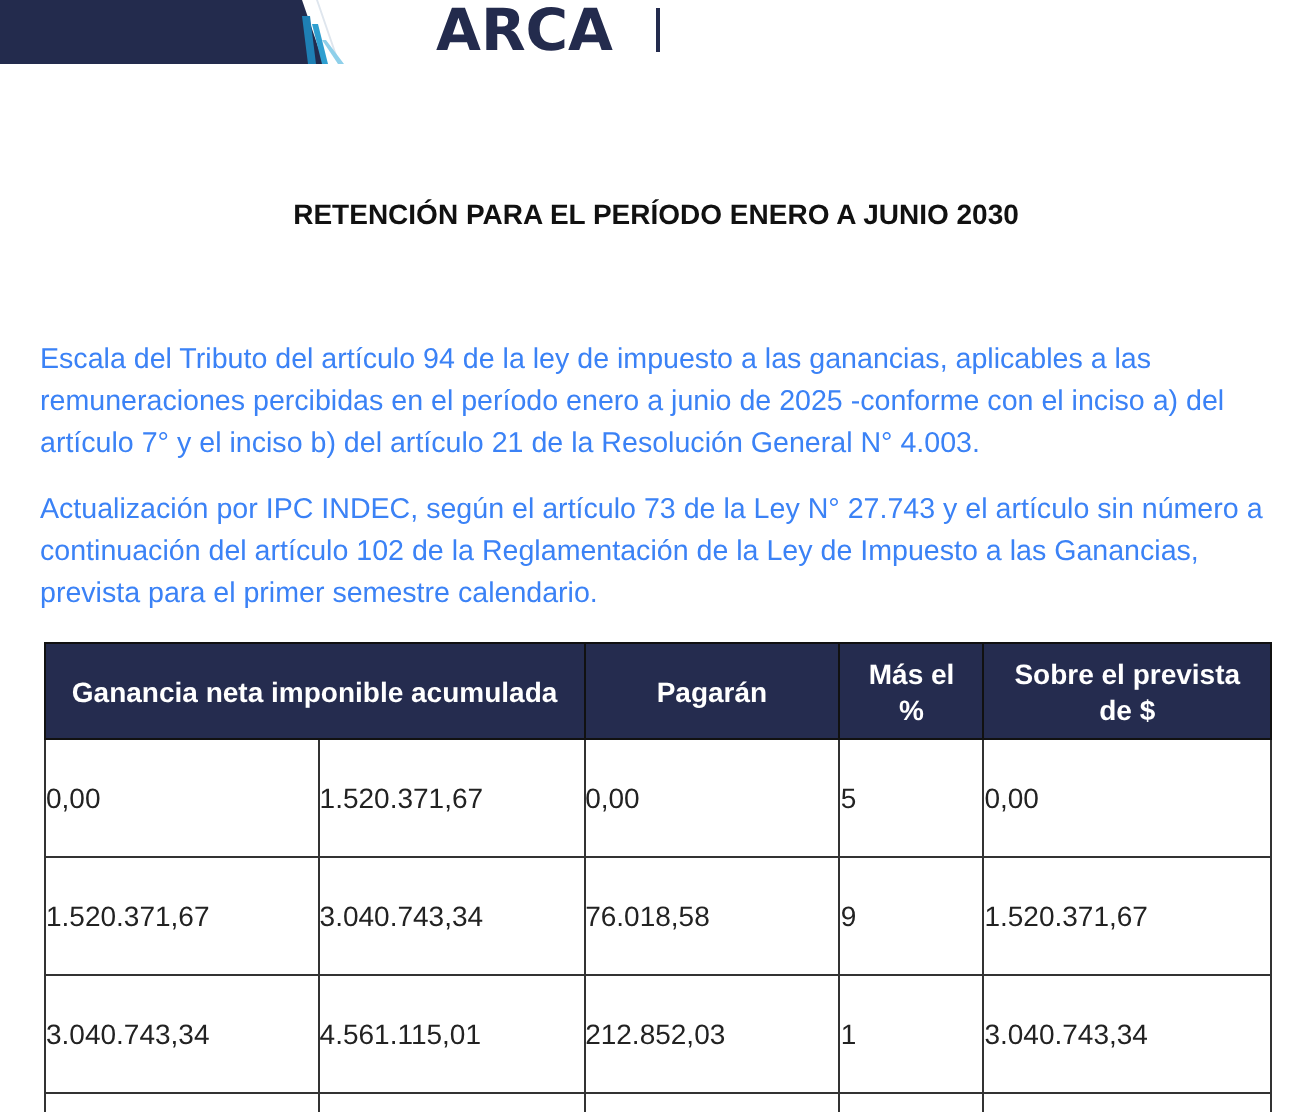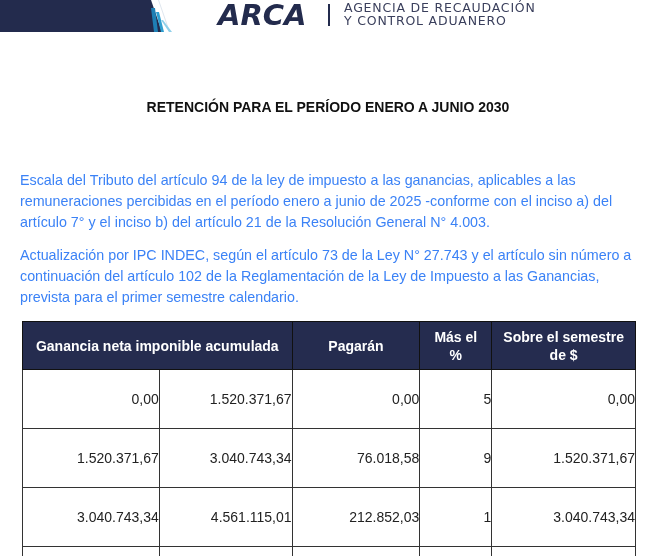--- a/index.html
+++ b/index.html
@@ -9,53 +9,49 @@
     }
     .header { position: absolute; left: 0; top: 0; width: 656px; height: 40px; }
     .band { position: absolute; left: 0; top: 0; width: 162px; height: 32px; background: #232b4d;
       clip-path: polygon(0 0, 151px 0, 162px 32px, 0 32px); }
     .stripe { position: absolute; top: 6px; height: 26px; }
     .stripe.s1 { left: 151px; width: 7px; background: #1e7fb4; clip-path: polygon(0 0, 4px 0, 7px 100%, 3px 100%); top: 8px; height: 24px; }
     .stripe.s2 { left: 156px; width: 8px; background: #2f9fd0; clip-path: polygon(0 0, 3px 0, 8px 100%, 5px 100%); top: 12px; height: 20px; }
     .stripe.s3 { left: 161px; width: 11px; background: #8fd0ea; clip-path: polygon(0 0, 2px 0, 11px 100%, 8px 100%); top: 20px; height: 12px; }
     .stripe.line { left: 158px; width: 12px; top: 0; height: 32px; background: #dfe6ee; clip-path: polygon(0 0, 1px 0, 12px 100%, 11px 100%); }
     .brand { position: absolute; left: 218px; top: 0px; font-family: "DejaVu Sans", sans-serif; font-weight: bold;
-      font-size: 29px; letter-spacing: 0px; color: #232b4d; line-height: 30px; font-style: italic; }
+      font-size: 29px; letter-spacing: 0px; color: #232b4d; line-height: 30px; }
     .brand-sep { position: absolute; left: 328px; top: 4px; width: 2px; height: 22px; background: #232b4d; }
     .agency { position: absolute; left: 344px; top: 1px; font-family: "DejaVu Sans", sans-serif;
       font-size: 12.5px; line-height: 13px; color: #3a3f5c; letter-spacing: 0.8px; }
     .agency div { white-space: nowrap; }
     .title { position: absolute; left: 20px; top: 97px; width: 616px; text-align: center;
       font-weight: bold; font-size: 14px; line-height: 21px; color: #111; }
     .para { position: absolute; left: 20px; width: 620px; font-size: 14.3px; line-height: 21px; color: #3b82f6; }
     .p1 { top: 170px; }
     .p2 { top: 245px; }
     table.scale { position: absolute; left: 22px; top: 321px; border-collapse: collapse; width: 614px; }
     table.scale th { background: #252c4f; color: #ffffff; font-weight: bold; font-size: 14px;
       height: 47px; padding: 0 6px; border: 1px solid #111; line-height: 18px; text-align: center; }
     table.scale th + th { border-left: 1px solid #000; }
-    table.scale td { height: 58px; font-size: 14px; color: #222; text-align: right;
+    table.scale td { height: 58px; font-size: 14px; color: #222; text-align: left;
       border: 1.5px solid #333; padding: 0; }
     col.c1 { width: 137px; } col.c2 { width: 133px; } col.c3 { width: 128px; } col.c4 { width: 72px; } col.c5 { width: 144px; }
   </style>
 </head>
 <body>
 
 <div class="header">
   <div class="band"></div>
   <div class="stripe line"></div>
   <div class="stripe s1"></div>
   <div class="stripe s2"></div>
   <div class="stripe s3"></div>
   <div class="brand">ARCA</div>
   <div class="brand-sep"></div>
-  <div class="agency">
-    <div>AGENCIA DE RECAUDACIÓN</div>
-    <div>Y CONTROL ADUANERO</div>
-  </div>
 </div>
 
 <div class="title">
   <div>RETENCIÓN PARA EL PERÍODO ENERO A JUNIO 2030</div>
 </div>
 
 <div class="para p1">Escala del Tributo del artículo 94 de la ley de impuesto a las ganancias, aplicables a las remuneraciones percibidas en el período enero a junio de 2025 -conforme con el inciso a) del artículo 7° y el inciso b) del artículo 21 de la Resolución General N° 4.003.</div>
 <div class="para p2">Actualización por IPC INDEC, según el artículo 73 de la Ley N° 27.743 y el artículo sin número a continuación del artículo 102 de la Reglamentación de la Ley de Impuesto a las Ganancias, prevista para el primer semestre calendario.</div>
 
 <table class="scale">
@@ -64,21 +60,21 @@
       <col class="c2">
       <col class="c3">
       <col class="c4">
       <col class="c5">
     </colgroup>
   <thead>
     <tr>
       <th colspan="2">Ganancia neta imponible acumulada</th>
       <th>Pagarán</th>
       <th>Más el %</th>
-      <th>Sobre el semestre de $</th>
+      <th>Sobre el prevista de $</th>
     </tr>
   </thead>
   <tbody>
     <tr>
       <td>0,00</td>
       <td>1.520.371,67</td>
       <td>0,00</td>
       <td>5</td>
       <td>0,00</td>
     </tr>

